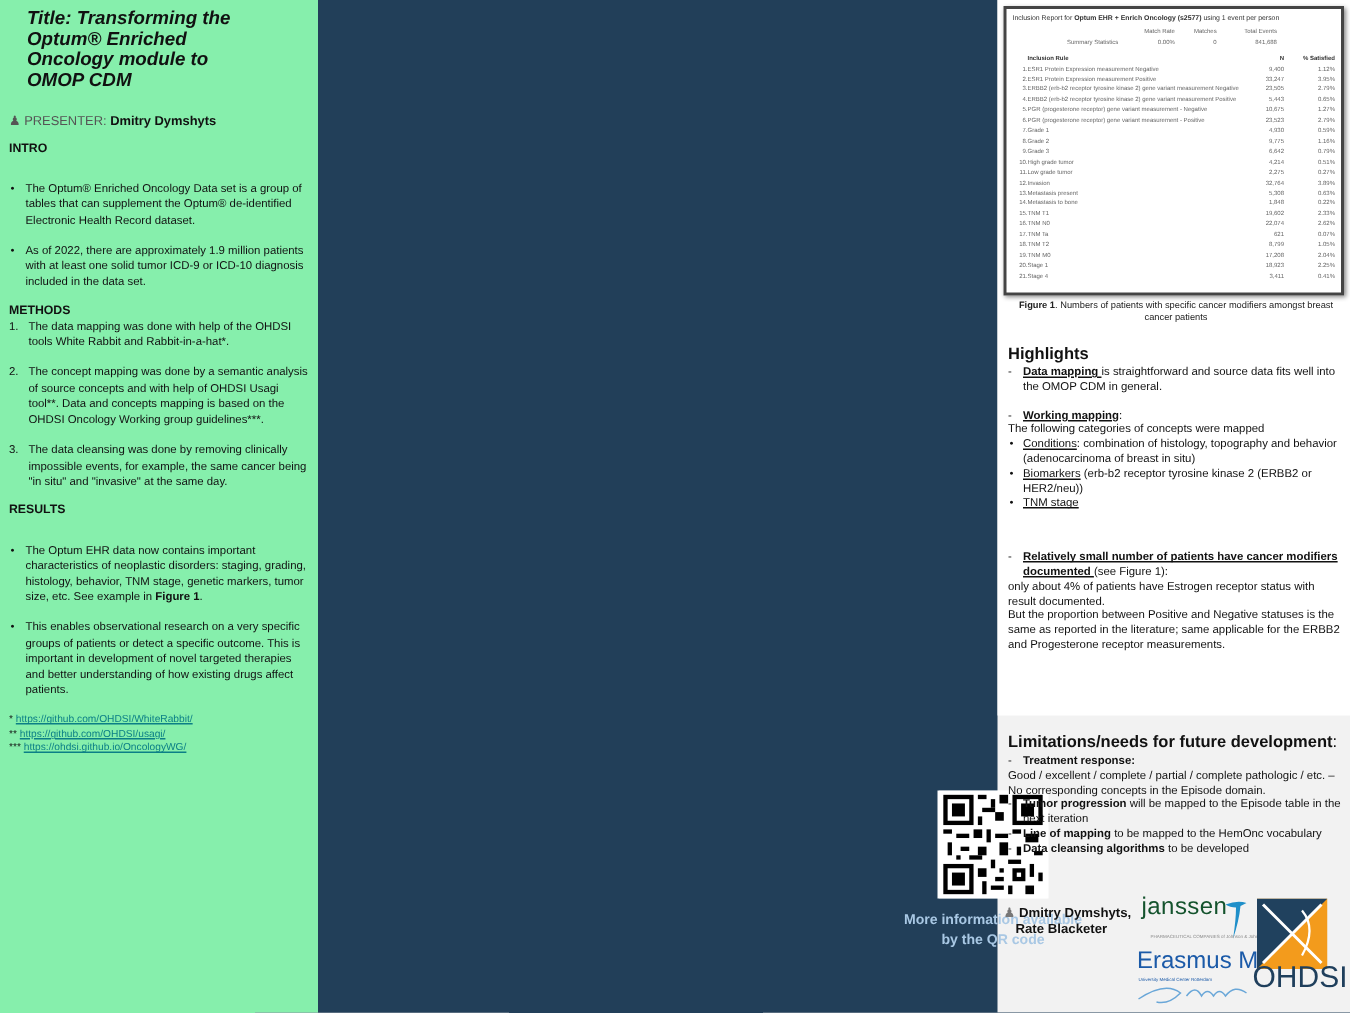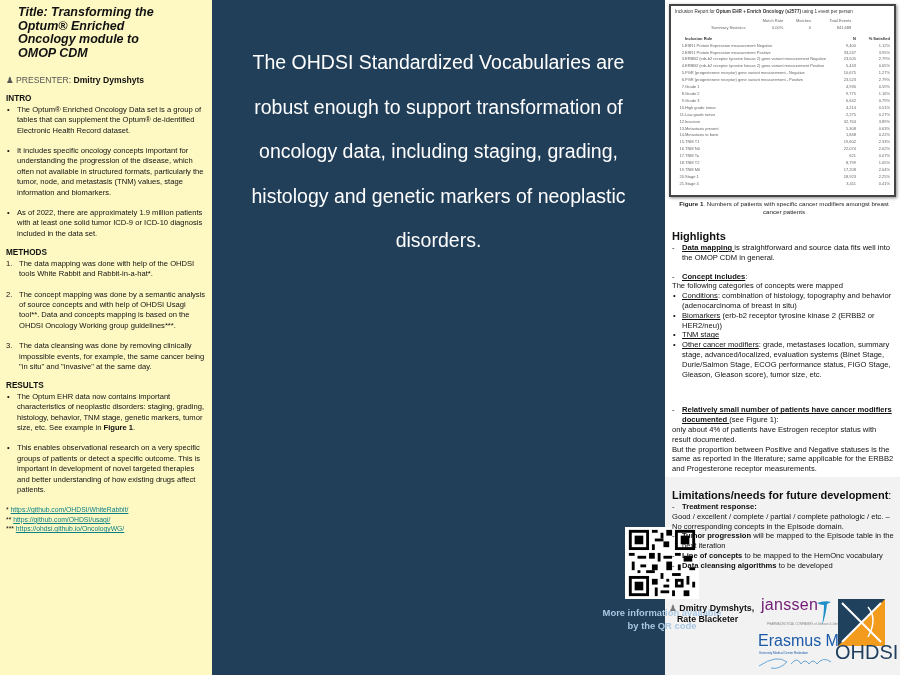--- a/index.html
+++ b/index.html
@@ -1,25 +1,25 @@
 <!DOCTYPE html>
 <html><head>
 <meta charset="utf-8">
 <style>
 *{box-sizing:border-box;margin:0;padding:0}
 body{width:900px;height:675px;overflow:hidden;background:#f2f2f2;font-family:"Liberation Sans",sans-serif;color:#111;position:relative}
-.col-left{position:absolute;left:0;top:0;width:212px;height:675px;background:#fef9c3;padding:6px 6px 0 6px;font-size:7.6px;line-height:10.4px}
+.col-left{position:absolute;left:0;top:0;width:212px;height:675px;background:#86efac;padding:6px 6px 0 6px;font-size:7.6px;line-height:10.4px}
 .col-center{position:absolute;left:212px;top:0;width:453px;height:675px;background:#223f59;color:#fff}
 .col-right{position:absolute;left:665px;top:0;width:235px;height:477px;background:#fff;font-size:7.6px;line-height:9.8px}
 .title{font-family:"Liberation Sans",sans-serif;font-style:italic;font-weight:bold;font-size:12.5px;line-height:13.5px;margin-left:12px;width:150px}
 .presenter{font-size:8.6px;margin-top:15px;color:#555}
 .presenter b{color:#111}
 .section-head{font-weight:bold;font-size:8.2px;margin-top:9px}
 ul.bul{list-style:none}
-ul.bul li{position:relative;padding-left:11px;margin-top:0}
+ul.bul li{position:relative;padding-left:11px;margin-top:16px}
 ul.bul li::before{content:"•";position:absolute;left:1px;top:0}
 ul.bul li + li{margin-top:10px}
 ol.num{list-style:none}
 ol.num li{position:relative;padding-left:13px}
 ol.num li + li{margin-top:10px}
 ol.num li .n{position:absolute;left:0;top:0}
 .foot{margin-top:10px;font-size:6.8px;line-height:9.5px}
 .foot a{color:#0b7f86;text-decoration:underline}
 .main-text{position:absolute;left:20px;top:40px;width:413px;text-align:center;font-size:19.5px;line-height:44.5px;font-weight:normal}
 .qr{position:absolute;left:413px;top:527px;width:74px;height:72px;background:#fff}
@@ -33,41 +33,40 @@
 .hl{position:absolute;left:7px;top:230px;width:224px}
 .h2{font-weight:bold;font-size:11px;line-height:13px}
 .u{text-decoration:underline;font-weight:bold}
 .uu{text-decoration:underline}
 .dash{position:relative;padding-left:10px}
 .dash::before{content:"-";position:absolute;left:0}
 .dot{position:relative;padding-left:10px}
 .dot::before{content:"•";position:absolute;left:1px}
 .lim{position:absolute;left:7px;top:489px;width:224px}
 .authors{position:absolute;left:4px;top:603px;font-weight:bold;font-size:8.8px;line-height:11px}
-.janssen{position:absolute;left:96px;top:600px;color:#701a75;font-size:16px;letter-spacing:0.3px}
+.janssen{position:absolute;left:96px;top:600px;color:#14532d;font-size:16px;letter-spacing:0.3px}
 .jsub{position:absolute;left:102px;top:620px;font-size:3px;color:#888}
 .erasmus{position:absolute;left:93px;top:636px;color:#1b5aa8;font-weight:normal;font-size:16px}
 .esub{position:absolute;left:94px;top:649px;color:#1b5aa8;font-size:3px}
 .ohdsi-logo{position:absolute;left:173px;top:599px;width:47px;height:47px}
 .ohdsi-text{position:absolute;left:170px;top:648px;font-weight:normal;font-size:20px;color:#1f3f5c}
 </style>
 </head>
 <body>
 
 <div class="col-left">
   <div class="title">Title: Transforming the Optum® Enriched Oncology module to OMOP CDM</div>
   <div class="presenter">
     <span>♟</span>
     <span>PRESENTER: </span><b>Dmitry Dymshyts</b>
   </div>
 
   <div class="section-head">INTRO</div>
   <ul class="bul">
     <li>The Optum® Enriched Oncology Data set is a group of tables that can supplement the Optum® de-identified Electronic Health Record dataset.</li>
-    <li>It includes specific oncology concepts important for understanding the progression of the disease, which often not available in structured formats, particularly the tumor, node, and metastasis (TNM) values, stage information and biomarkers.</li>
     <li>As of 2022, there are approximately 1.9 million patients with at least one solid tumor ICD-9 or ICD-10 diagnosis included in the data set.</li>
   </ul>
 
   <div class="section-head">METHODS</div>
   <ol class="num">
     <li><span class="n">1.</span><span>The data mapping was done with help of the OHDSI tools White Rabbit and Rabbit-in-a-hat*.</span></li>
     <li><span class="n">2.</span><span>The concept mapping was done by a semantic analysis of source concepts and with help of OHDSI Usagi tool**. Data and concepts mapping is based on the OHDSI Oncology Working group guidelines***.</span></li>
     <li><span class="n">3.</span><span>The data cleansing was done by removing clinically impossible events, for example, the same cancer being "in situ" and "invasive" at the same day.</span></li>
   </ol>
 
@@ -78,21 +77,20 @@
   </ul>
 
   <div class="foot">
     <div><span>* </span><a>https://github.com/OHDSI/WhiteRabbit/</a></div>
     <div><span>** </span><a>https://github.com/OHDSI/usagi/</a></div>
     <div><span>*** </span><a>https://ohdsi.github.io/OncologyWG/</a></div>
   </div>
 </div>
 
 <div class="col-center">
-  <div class="main-text">The OHDSI Standardized Vocabularies are robust enough to support transformation of oncology data, including staging, grading, histology and genetic markers of neoplastic disorders.</div>
   <div class="qr">
     <svg width="74" height="72" viewBox="0 0 25 25">
       <rect width="25" height="25" fill="#fff"></rect>
       <g fill="#000">
         <rect x="1" y="1" width="7" height="7"></rect>
           <rect x="2" y="2" width="5" height="5" fill="#fff"></rect>
           <rect x="3" y="3" width="3" height="3"></rect>
         <rect x="17" y="1" width="7" height="7"></rect>
           <rect x="18" y="2" width="5" height="5" fill="#fff"></rect>
           <rect x="19" y="3" width="3" height="3"></rect>
@@ -297,38 +295,37 @@
           </tr>
     </tbody>
       </table>
   </div>
   <div class="figcap"><b>Figure 1</b><span>. Numbers of patients with specific cancer modifiers amongst breast cancer patients</span></div>
 
   <div class="hl">
     <div class="h2">Highlights</div>
     <div class="dash"><span class="u">Data mapping </span><span>is straightforward and source data fits well into the OMOP CDM in general.</span></div>
     <div style="height:9px"></div>
-    <div class="dash"><span class="u">Concept includes</span><span>:</span></div>
+    <div class="dash"><span class="u">Working mapping</span><span>:</span></div>
     <div>The following categories of concepts were mapped</div>
     <div class="dot"><span class="uu">Conditions</span><span>: combination of histology, topography and behavior (adenocarcinoma of breast in situ)</span></div>
     <div class="dot"><span class="uu">Biomarkers</span><span> (erb-b2 receptor tyrosine kinase 2 (ERBB2 or HER2/neu))</span></div>
     <div class="dot"><span class="uu">TNM stage</span></div>
-    <div class="dot"><span class="uu">Other cancer modifiers</span><span>: grade, metastases location, summary stage, advanced/localized, evaluation systems (Binet Stage, Durie/Salmon Stage, ECOG performance status, FIGO Stage, Gleason, Gleason score), tumor size, etc.</span></div>
     <div style="height:26px"></div>
     <div class="dash"><span class="u">Relatively small number of patients have cancer modifiers documented </span><span>(see Figure 1):</span></div>
     <div>only about 4% of patients have Estrogen receptor status with result documented.</div>
     <div>But the proportion between Positive and Negative statuses is the same as reported in the literature; same applicable for the ERBB2 and Progesterone receptor measurements.</div>
   </div>
 
   <div class="lim">
     <div class="h2"><span>Limitations/needs for future development</span><span style="font-weight:normal">:</span></div>
     <div class="dash"><b>Treatment response:</b></div>
     <div>Good / excellent / complete / partial / complete pathologic / etc. – No corresponding concepts in the Episode domain.</div>
     <div class="dash"><b>Tumor progression</b><span> will be mapped to the Episode table in the next iteration</span></div>
-    <div class="dash"><b>Line of concepts</b><span> to be mapped to the HemOnc vocabulary</span></div>
+    <div class="dash"><b>Line of mapping</b><span> to be mapped to the HemOnc vocabulary</span></div>
     <div class="dash"><b>Data cleansing algorithms</b><span> to be developed</span></div>
   </div>
 
   <div class="authors">
     <div><span style="font-weight:normal;color:#777">♟</span> <span>Dmitry Dymshyts,</span></div>
     <div style="padding-left:8px">Rate Blacketer</div>
   </div>
   <div class="janssen">janssen</div>
   <svg style="position:absolute;left:150px;top:600px" width="18" height="28">
       <path d="M2 3 Q10 0 16 2 L12 4 Q11 14 7 26 Q9 13 9 5 Q5 5 2 3Z" fill="#1f8fc9"></path>

